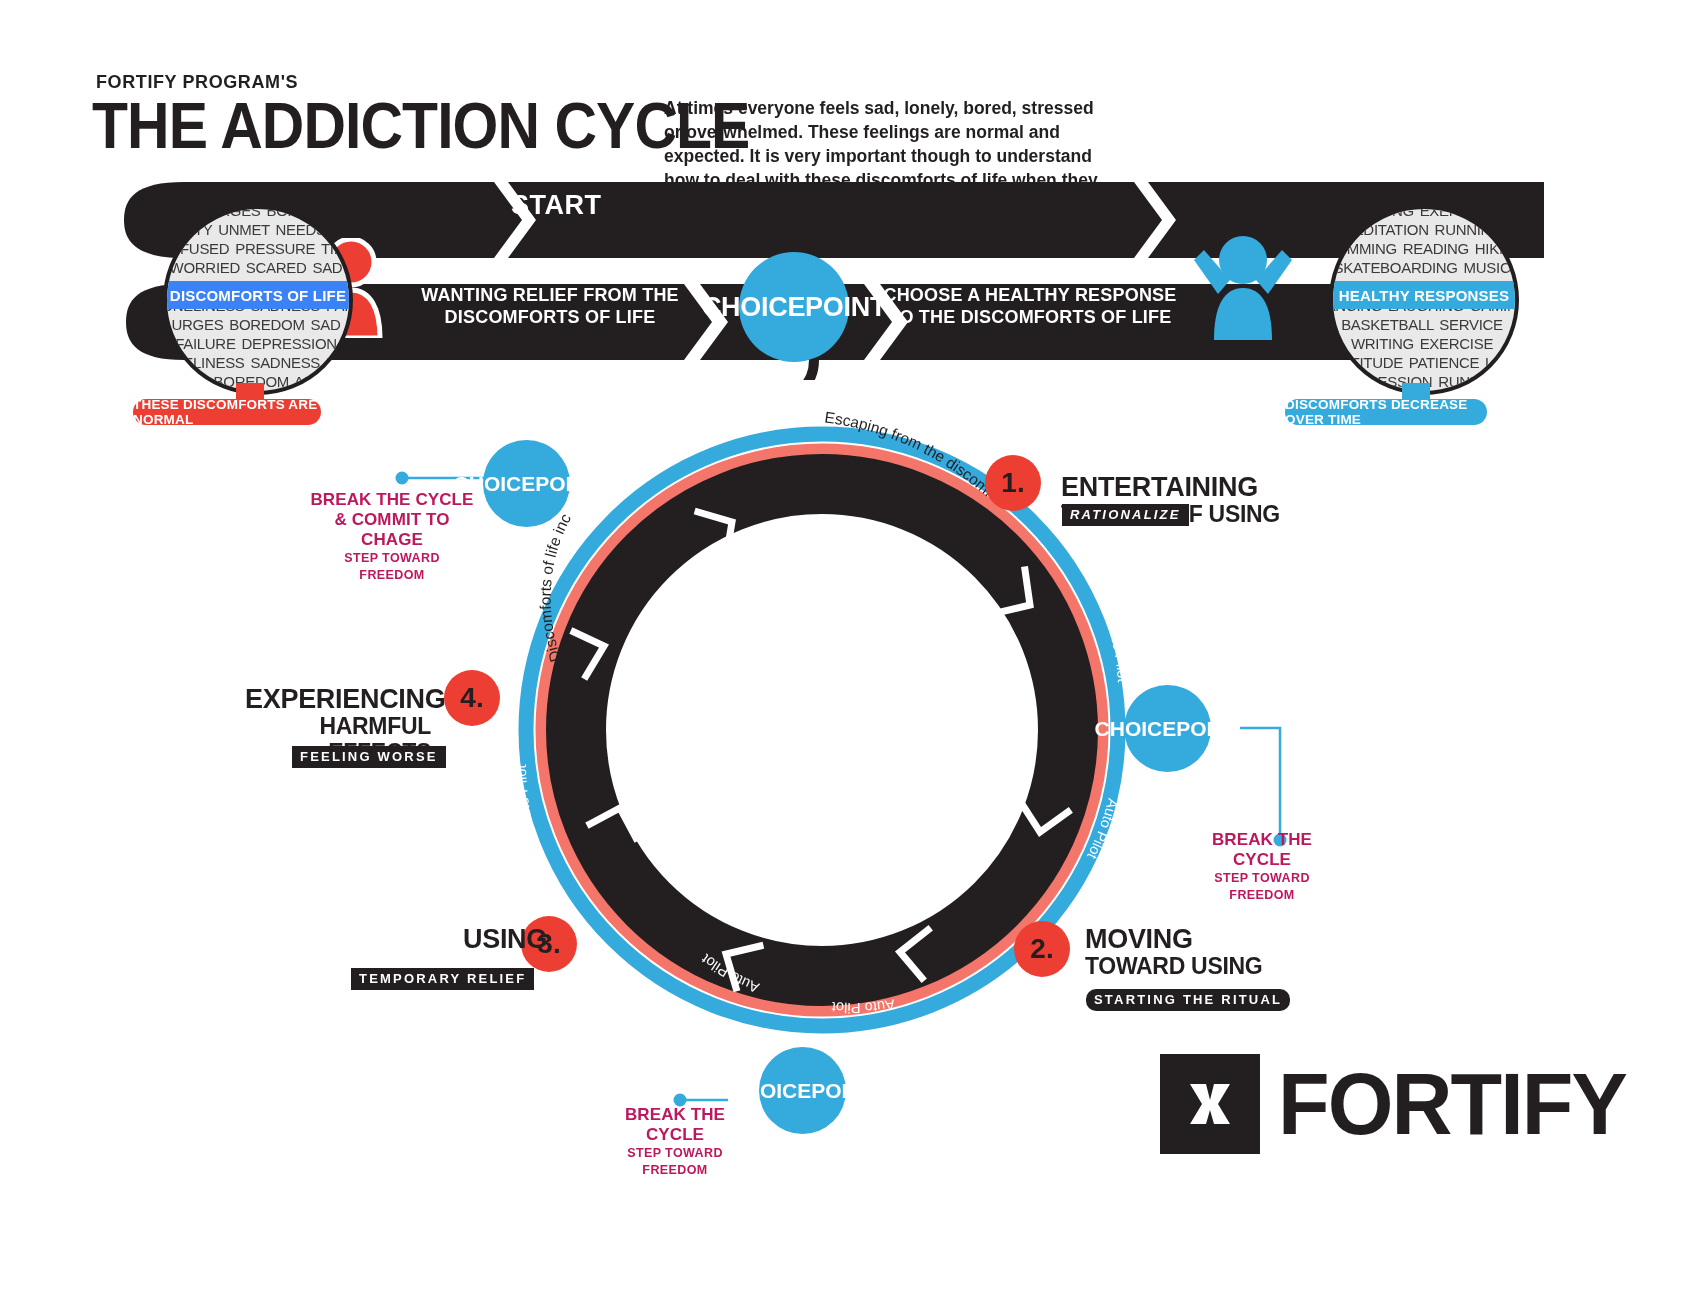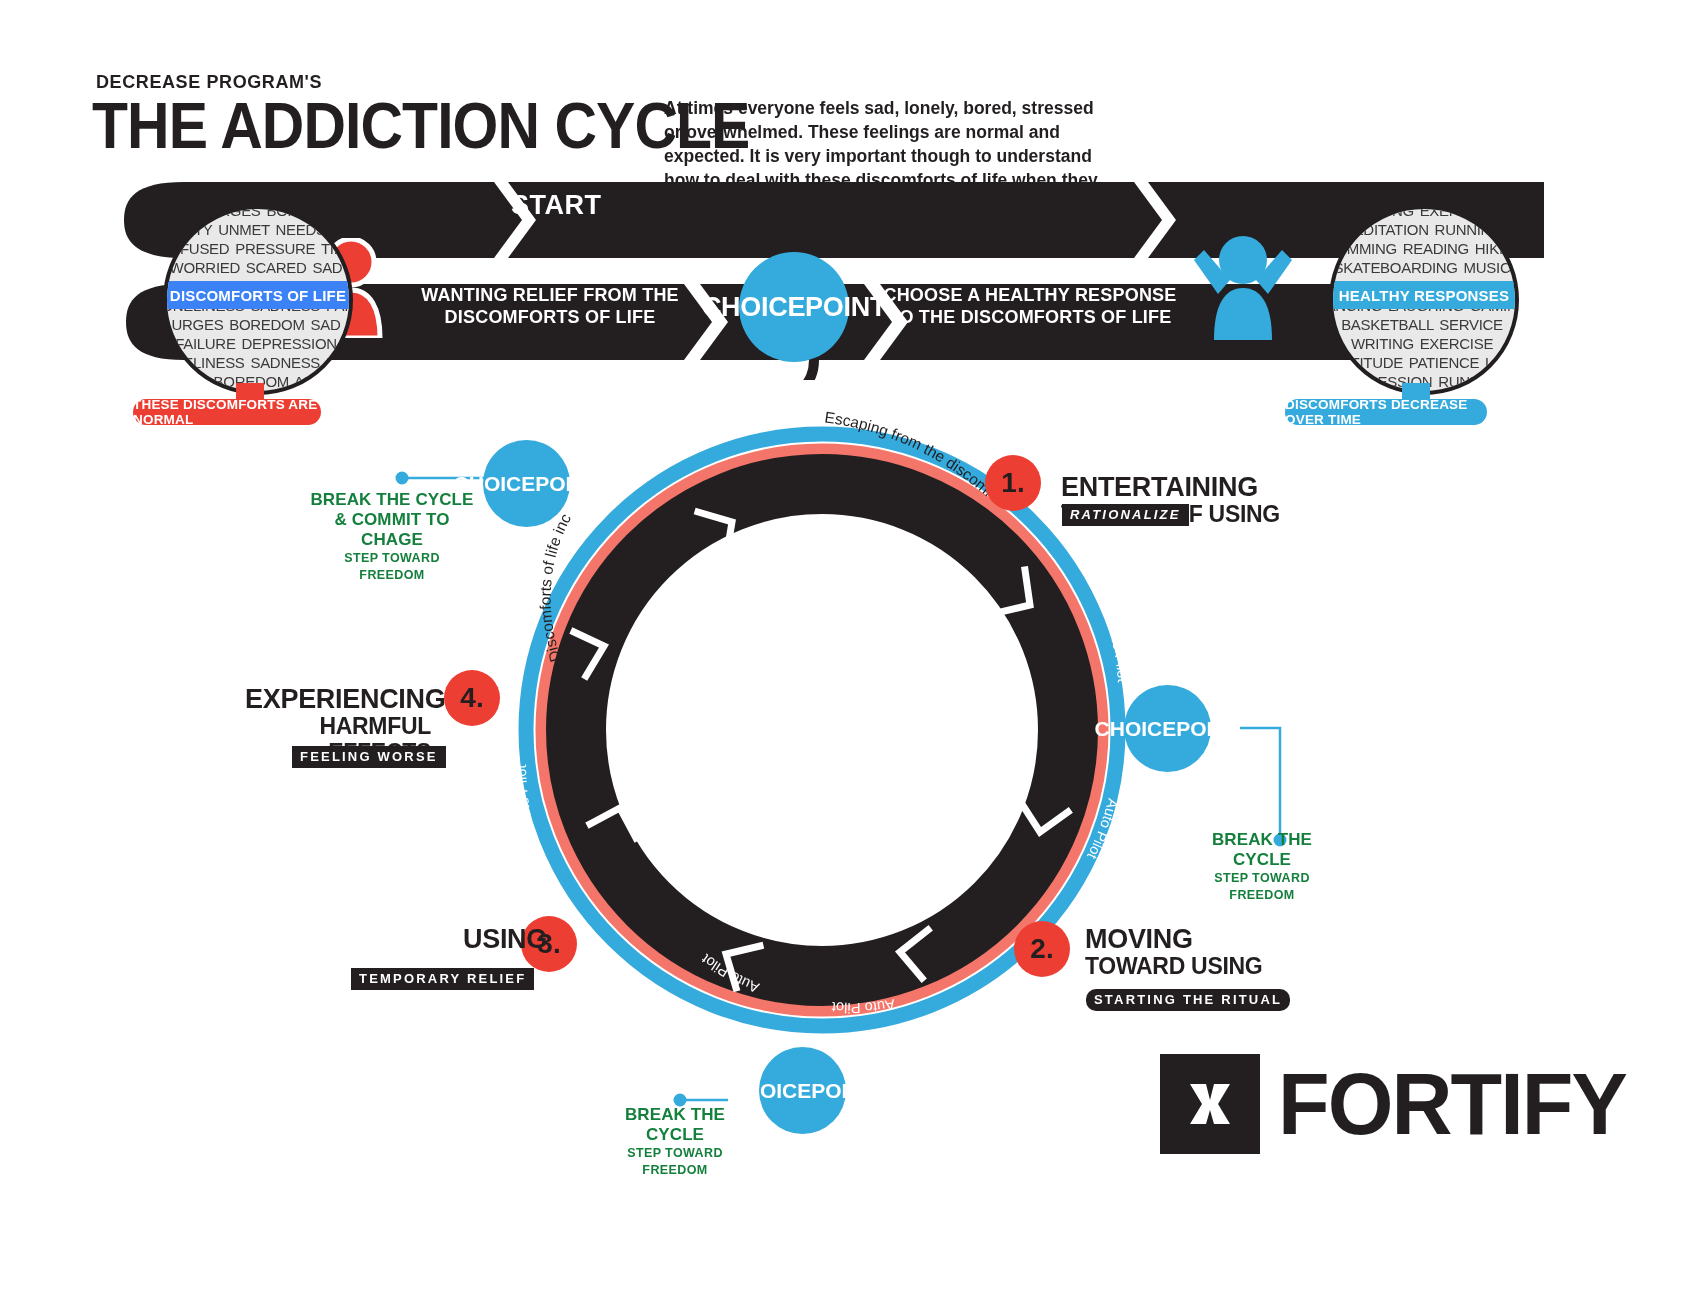--- a/index.html
+++ b/index.html
@@ -43,35 +43,35 @@
 
   
   .numcirc{position:absolute;border-radius:50%;background:#ed3e33;color:#231f20;
            display:flex;align-items:center;justify-content:center;font-weight:bold;}
   .stagetitle{position:absolute;font-weight:bold;color:#231f20;letter-spacing:-.3px;}
   .stagetitle .l1{font-size:27px;line-height:28px;display:block;}
   .stagetitle .l2{font-size:23px;line-height:26px;display:block;}
   .tag{position:absolute;background:#231f20;color:#fff;font-size:13px;letter-spacing:2.2px;
        font-weight:bold;padding:3px 8px 4px 8px;white-space:nowrap;}
 
-  .cplabel{position:absolute;color:#15803d;font-weight:bold;text-align:center;}
+  .cplabel{position:absolute;color:#be185d;font-weight:bold;text-align:center;}
   .cplabel .a{font-size:17px;line-height:20px;display:block;letter-spacing:.1px;}
   .cplabel .b{font-size:12.5px;line-height:17px;display:block;letter-spacing:.4px;}
 
   
   #logo{left:1160px;top:1050px;width:370px;height:110px;}
   #logomark{position:absolute;left:0;top:4px;width:100px;height:100px;background:#231f20;}
   #logotext{position:absolute;left:118px;top:6px;font-size:88px;font-weight:bold;
             letter-spacing:-2px;color:#231f20;line-height:96px;transform:scaleX(.96);
             transform-origin:left top;}
 </style>
 </head>
 <body>
 
-<div class="abs" id="kicker">DECREASE PROGRAM'S</div>
+<div class="abs" id="kicker">FORTIFY PROGRAM'S</div>
 <div class="abs" id="maintitle">THE ADDICTION CYCLE</div>
 <div class="abs" id="intro">At times everyone feels sad, lonely, bored, stressed or overwhelmed. These feelings are normal and expected. It is very important though to understand how to deal with these discomforts of life when they arise. Unhealthy decisions can lead to falling into the addiction cycle.</div>
 
 <div class="abs" id="band">
   <svg width="1420" height="200" viewBox="0 0 1420 200" xmlns="http://www.w3.org/2000/svg">
 
     <path d="M60 2 H1420 V78 H60 C10 78 0 60 0 40 C0 18 12 2 60 2 Z" fill="#231f20"></path>
     <path d="M370 2 L398 40 L370 78 L384 78 L412 40 L384 2 Z" fill="#ffffff"></path>
     <path d="M1010 2 L1038 40 L1010 78 L1024 78 L1052 40 L1024 2 Z" fill="#ffffff"></path>
 

